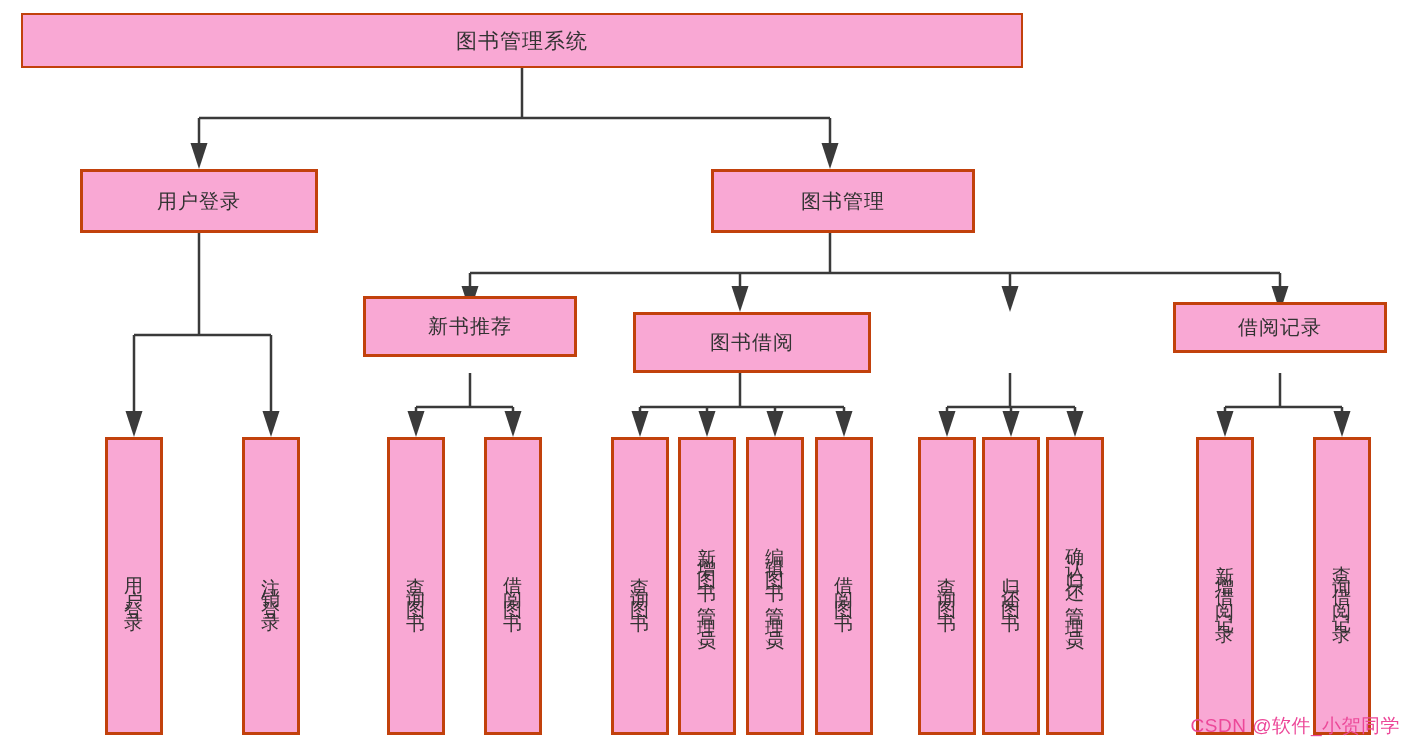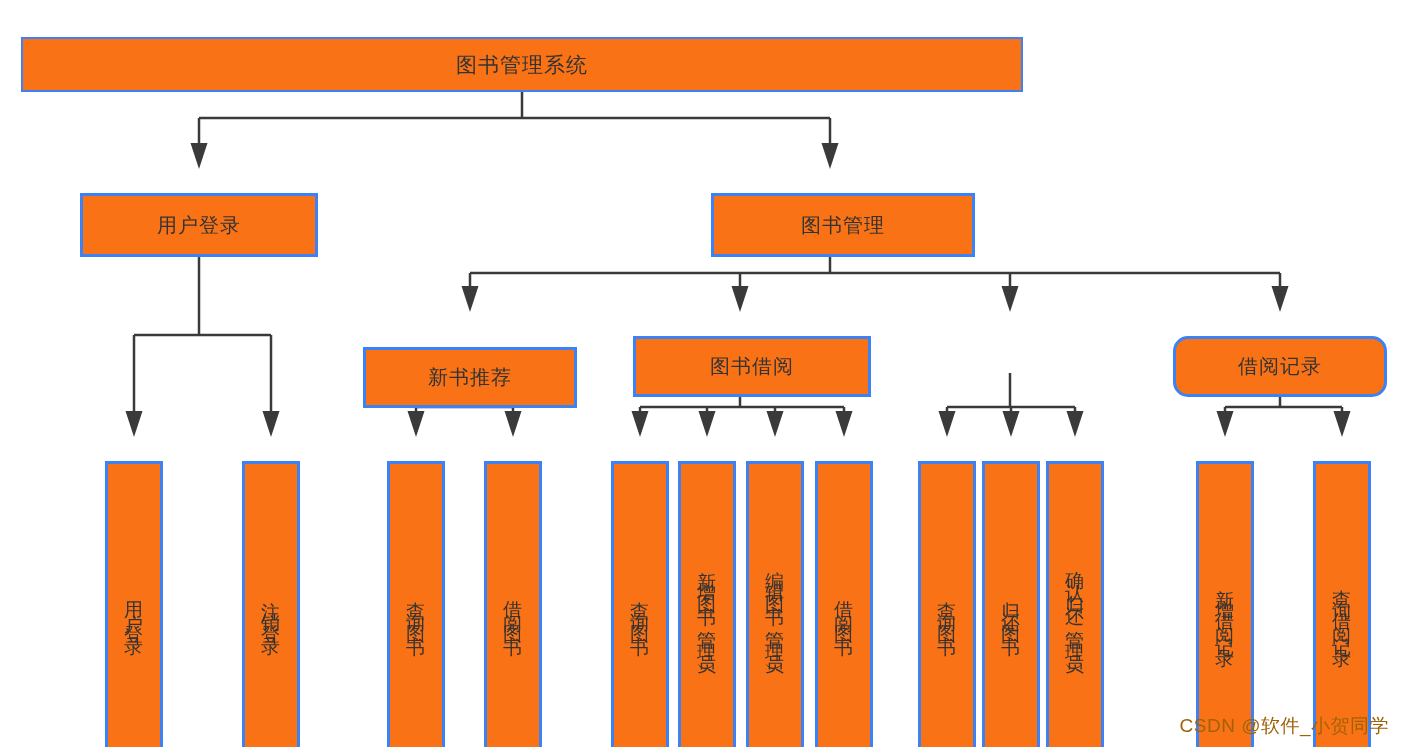--- a/index.html
+++ b/index.html
@@ -10,26 +10,25 @@
     font-family:"Liberation Sans","DejaVu Sans",sans-serif;
     color:#333333;
     overflow:hidden;
   }
   .connector-layer{
     position:absolute;left:0;top:0;width:1405px;height:747px;
     z-index:1;
   }
   .node{
     position:absolute;
-    background:#f97316;
-    border:3px solid #3b82f6;
+    background:#f9a8d4;
+    border:3px solid #c2410c;
     box-sizing:border-box;
     display:flex;align-items:center;justify-content:center;
     z-index:2;
-    margin-top:24px;
   }
   .node-root{
     border-width:2px;
     font-size:21px;
     letter-spacing:1px;
   }
   .node-h{
     font-size:20px;
     letter-spacing:1px;
   }
@@ -40,23 +39,23 @@
   .node-v .vtext{
     writing-mode:vertical-rl;
     text-orientation:mixed;
     font-size:19px;
     letter-spacing:12px;
     line-height:1;
     white-space:nowrap;
   }
   .watermark{
     position:absolute;
-    right:16px;bottom:8px;
+    right:5px;bottom:8px;
     font-size:19px;
-    color:#a16207;
+    color:#ec4899;
     letter-spacing:0.5px;
     z-index:3;
   }
   svg .ln{stroke:#3a3a3a;stroke-width:2.5;fill:none;}
   svg .ar{fill:#3a3a3a;stroke:none;}
 </style>
 </head>
 <body>
 
 <div class="canvas">
@@ -128,23 +127,23 @@
       <path class="ar" d="M1216.5 411 L1233.5 411 L1225 437 Z"></path>
       <path class="ar" d="M1333.5 411 L1350.5 411 L1342 437 Z"></path>
     </g>
   </svg>
 
   <div class="node node-root" style="left:21px;top:13px;width:1002px;height:55px;">图书管理系统</div>
 
   <div class="node node-h" style="left:80px;top:169px;width:238px;height:64px;">用户登录</div>
   <div class="node node-h" style="left:711px;top:169px;width:264px;height:64px;">图书管理</div>
 
-  <div class="node node-h node-l3" style="left:363px;top:323px;width:214px;height:61px;font-family:Liberation Serif, serif;">新书推荐</div>
+  <div class="node node-h node-l3" style="left:363px;top:296px;width:214px;height:61px;font-family:Liberation Serif, serif;">新书推荐</div>
   <div class="node node-h node-l3" style="left:633px;top:312px;width:238px;height:61px;">图书借阅</div>
-  <div class="node node-h node-l3" style="left:1173px;top:312px;width:214px;height:61px;border-radius:15px;">借阅记录</div>
+  <div class="node node-h node-l3" style="left:1173px;top:302px;width:214px;height:51px;">借阅记录</div>
 
   <div class="node node-v" style="left:105px;">
     <span class="vtext">用户登录</span>
   </div>
   <div class="node node-v" style="left:242px;">
     <span class="vtext">注销登录</span>
   </div>
 
   <div class="node node-v" style="left:387px;">
     <span class="vtext">查询图书</span>

